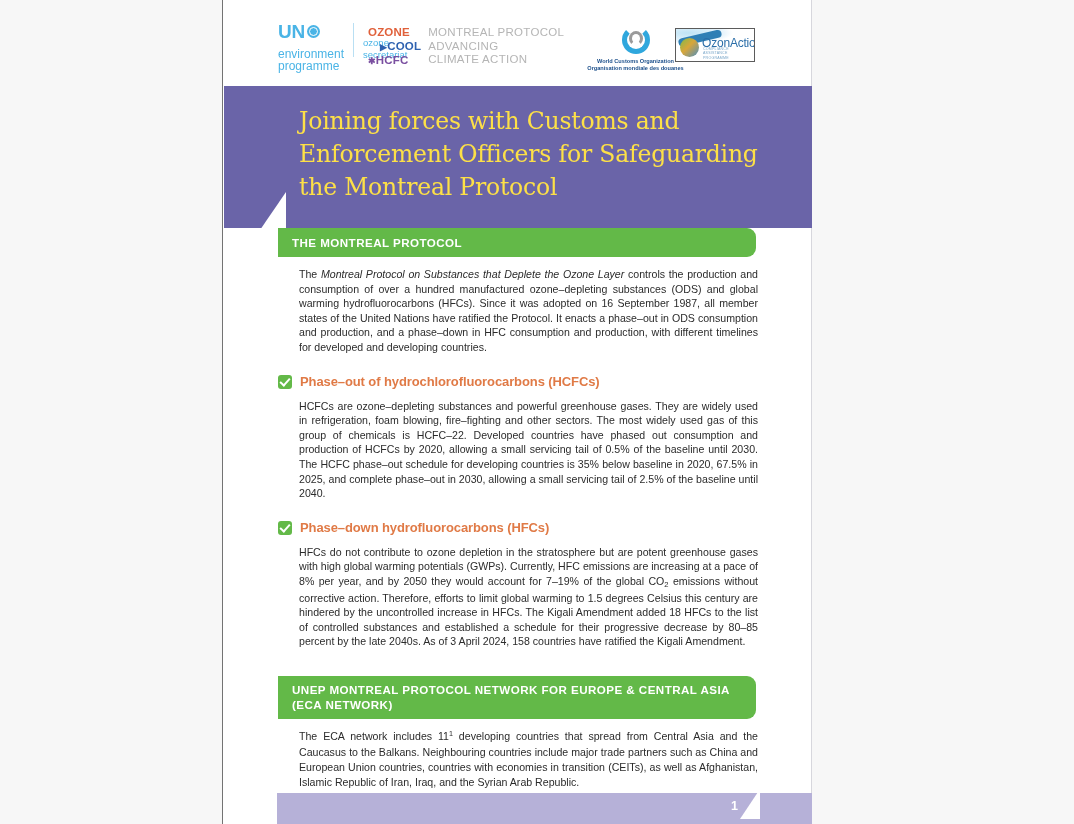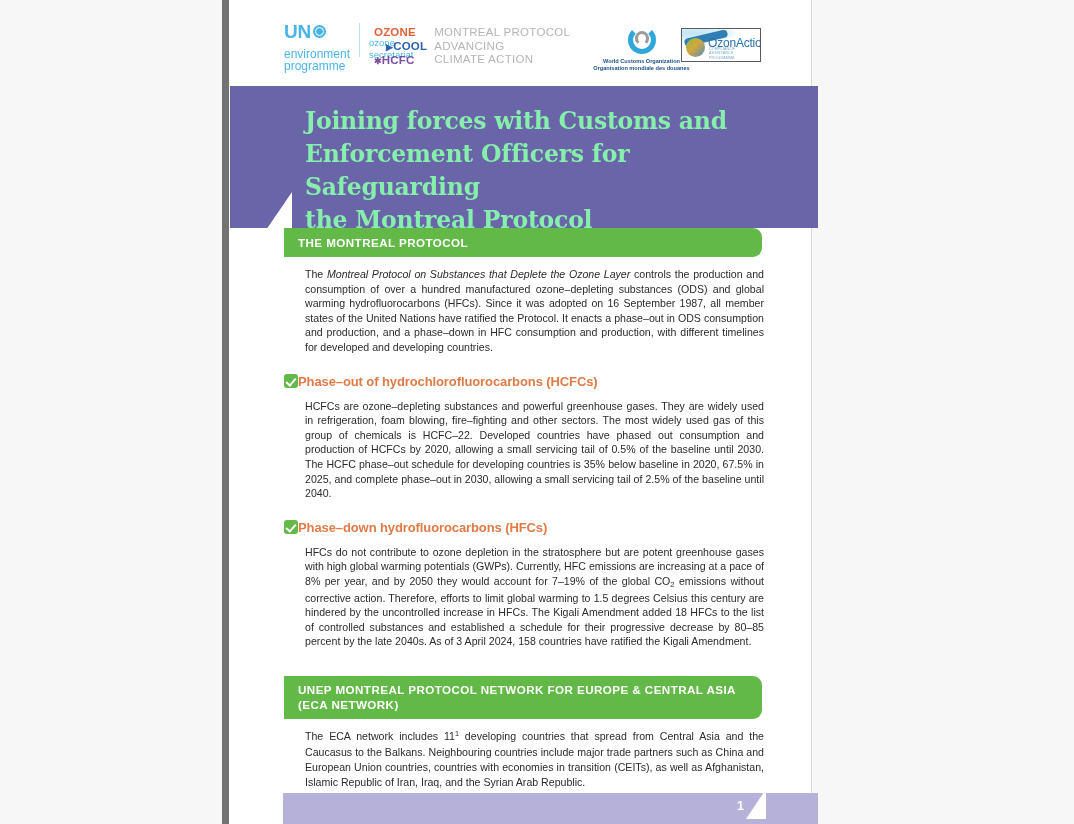--- a/index.html
+++ b/index.html
@@ -22,21 +22,21 @@
     width: 1074px; height: 824px;
     background: #f7f7f7;
   }
   #page-sheet {
     position: absolute;
     left: 222px;
     top: 0;
     width: 590px;
     height: 824px;
     background: #ffffff;
-    border-left: 7px solid #737373;
+    border-left: 1px solid #737373;
     border-right: 1px solid #d7d7dd;
     box-sizing: border-box;
   }
 
   
   #logo-strip {
     position: absolute;
     left: 0; top: 0;
     width: 100%;
     height: 86px;
@@ -230,23 +230,23 @@
     width: 26px;
     height: 38px;
     background: #ffffff;
     clip-path: polygon(100% 0, 100% 100%, 0 100%);
   }
   #title-text {
     position: absolute;
     left: 75px;
     top: 19px;
     width: 470px;
-    color: #86efac;
+    color: #fde047;
     font-family: "DejaVu Serif", "Liberation Serif", serif;
-    font-weight: bold;
+    font-weight: normal;
     font-size: 23.5px;
     line-height: 33px;
     letter-spacing: -0.2px;
   }
 
   
   #content {
     position: absolute;
     left: 1px;
     top: 228px;
@@ -277,21 +277,22 @@
     color: #2b2b2b;
     text-align: justify;
     text-justify: inter-word;
   }
   .para i { }
   .para sub { font-size: 7.6px; vertical-align: baseline; position: relative; top: 2px; }
   .para sup { font-size: 7.2px; vertical-align: baseline; position: relative; top: -4px; }
 
   .subhead {
     display: flex;
-    align-items: center;
+    align-items: flex-end;
+    gap: 8px;
     margin: 19px 0 0 54px;
   }
   .check-box {
     width: 14px; height: 14px;
     background: #63b948;
     border-radius: 3px;
     position: relative;
     flex: 0 0 auto;
   }
   .check-box:after {

